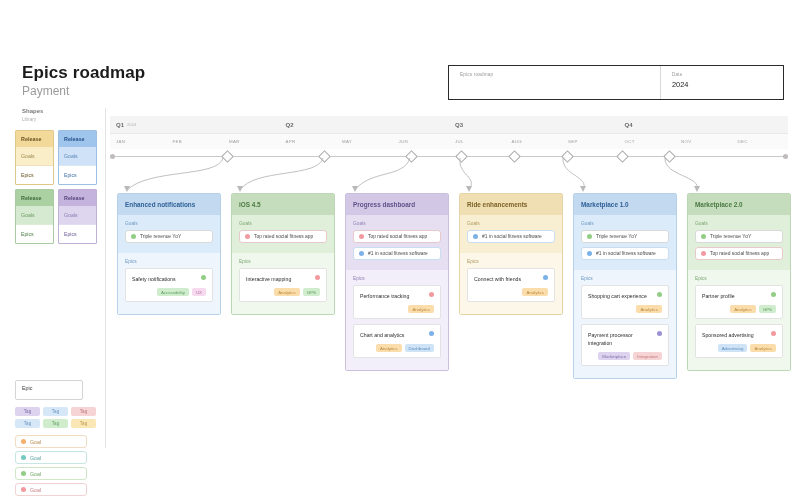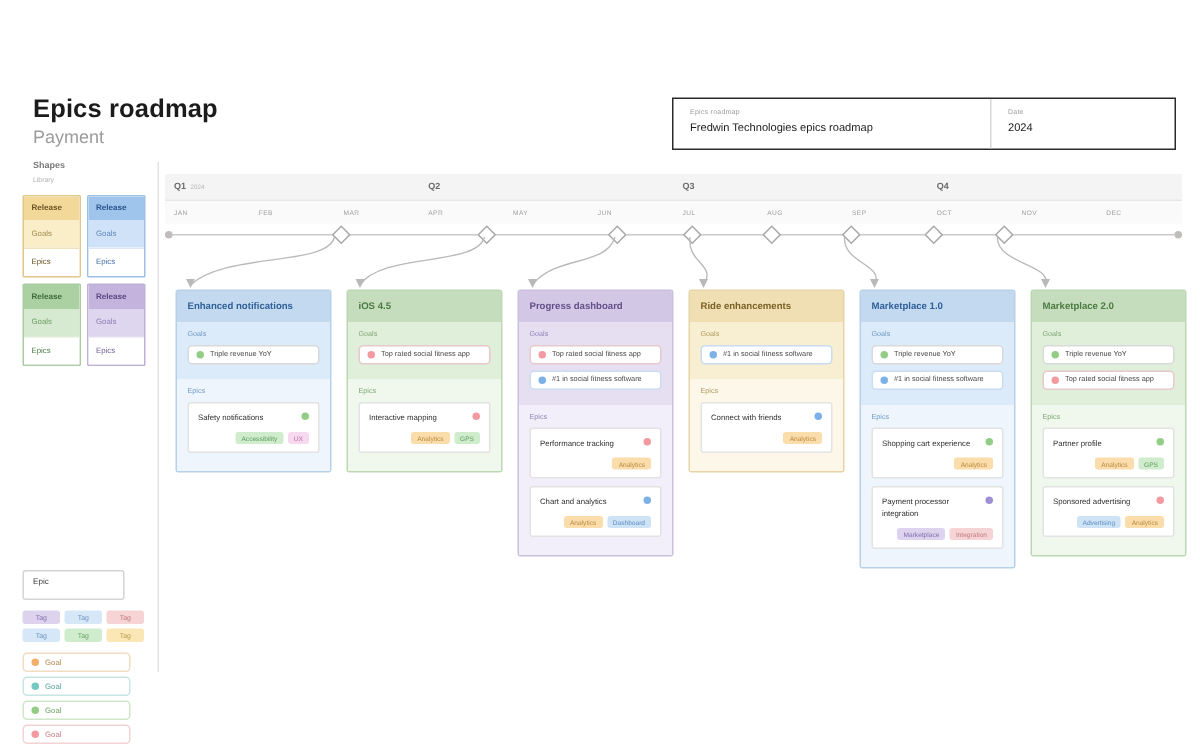--- a/index.html
+++ b/index.html
@@ -147,21 +147,20 @@
 </style>
 </head>
 <body>
 
 <div id="page-title">Epics roadmap</div>
 <div id="page-subtitle">Payment</div>
 
 <div id="info-box">
   <div class="info-cell first">
     <div class="info-label">Epics roadmap</div>
-    <div class="info-value">Fredwin Technologies epics roadmap</div>
   </div>
   <div class="info-cell second">
     <div class="info-label">Date</div>
     <div class="info-value">2024</div>
   </div>
 </div>
 
 <div id="sidebar">
   <div id="shapes-title">Shapes</div>
   <div id="shapes-sub">Library</div>

